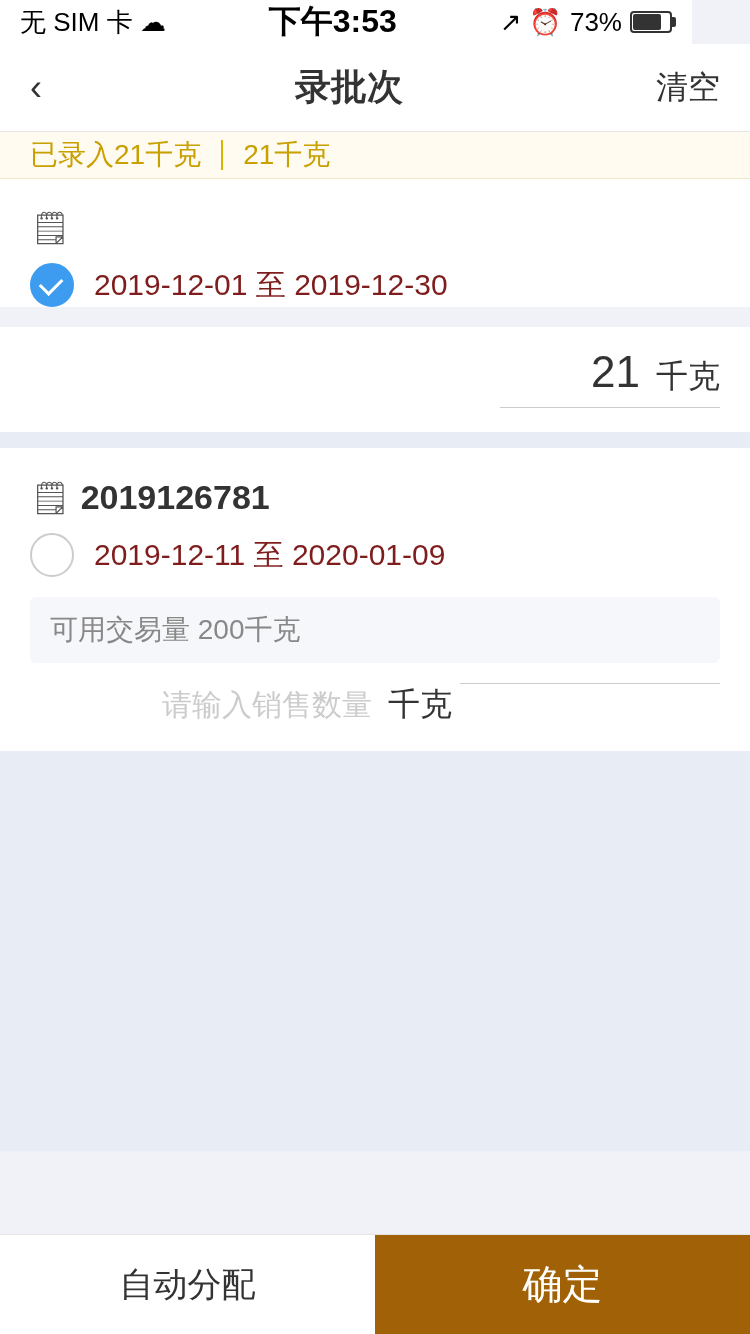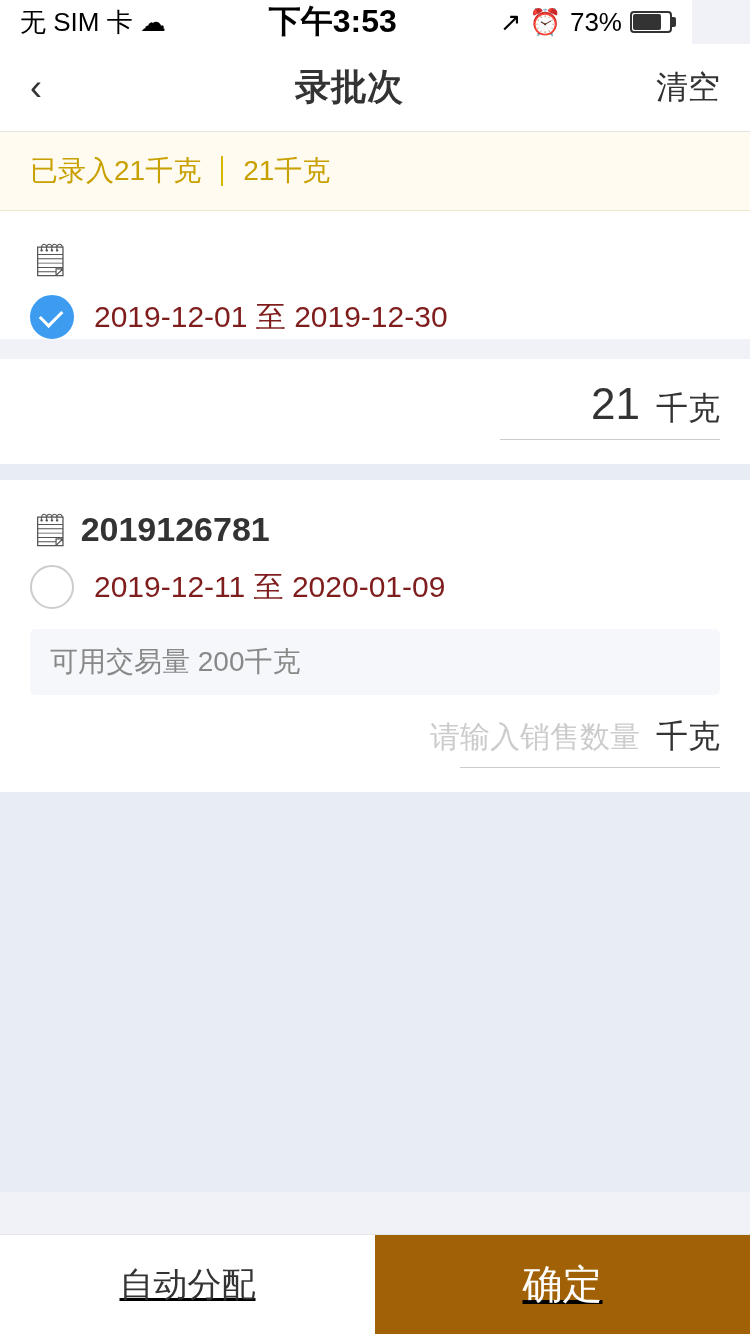--- a/index.html
+++ b/index.html
@@ -93,21 +93,21 @@
     }
     .nav-clear {
       font-size: 32px;
       color: #333;
       cursor: pointer;
     }
 
     
     .info-banner {
       background: #fffbf0;
-      padding: 20px 30px;
+      padding: 4px 30px;
       display: flex;
       align-items: center;
       gap: 20px;
       border-bottom: 1px solid #f0e8c8;
     }
     .info-banner-text {
       font-size: 28px;
       color: #c8a000;
     }
     .info-banner-divider {
@@ -251,21 +251,20 @@
     
     .bottom-bar {
       position: fixed;
       bottom: 0;
       left: 0;
       width: 750px;
       height: 100px;
       display: flex;
       background: #fff;
       border-top: 1px solid #e5e5e5;
-      text-decoration: underline;
     }
     .btn-auto {
       flex: 1;
       background: #fff;
       border: none;
       font-size: 34px;
       color: #333;
       cursor: pointer;
       display: flex;
       align-items: center;
@@ -343,21 +342,21 @@
   <div class="batch-row">
     <div class="radio-circle"></div>
     <span class="batch-date">2019-12-11 至 2020-01-09</span>
   </div>
   <div class="avail-box">
     <span class="avail-text">可用交易量 200千克</span>
   </div>
 </div>
 
 <div class="input-row">
-  <div style="display:flex; flex-direction:column; gap:8px;">
+  <div style="display:flex; gap:8px;">
     <div style="display:flex; align-items:baseline; gap:16px;">
       <span class="input-placeholder">请输入销售数量</span>
       <span class="input-unit">千克</span>
     </div>
     <div class="input-underline"></div>
   </div>
 </div>
 
 <div class="gray-area" style="height: 380px;"></div>
 

